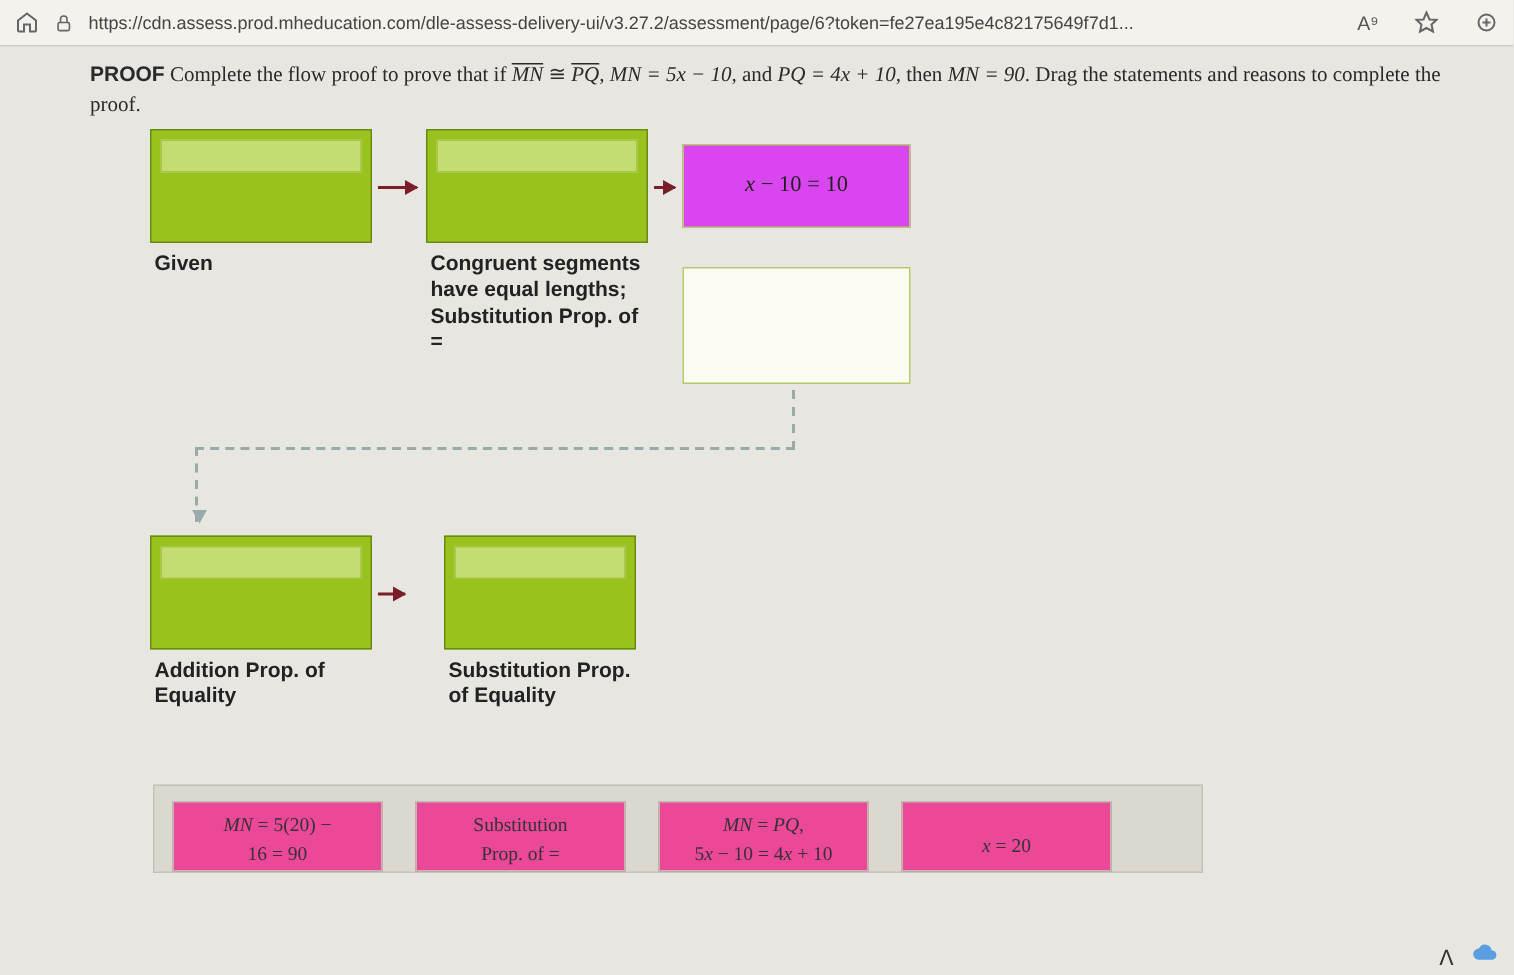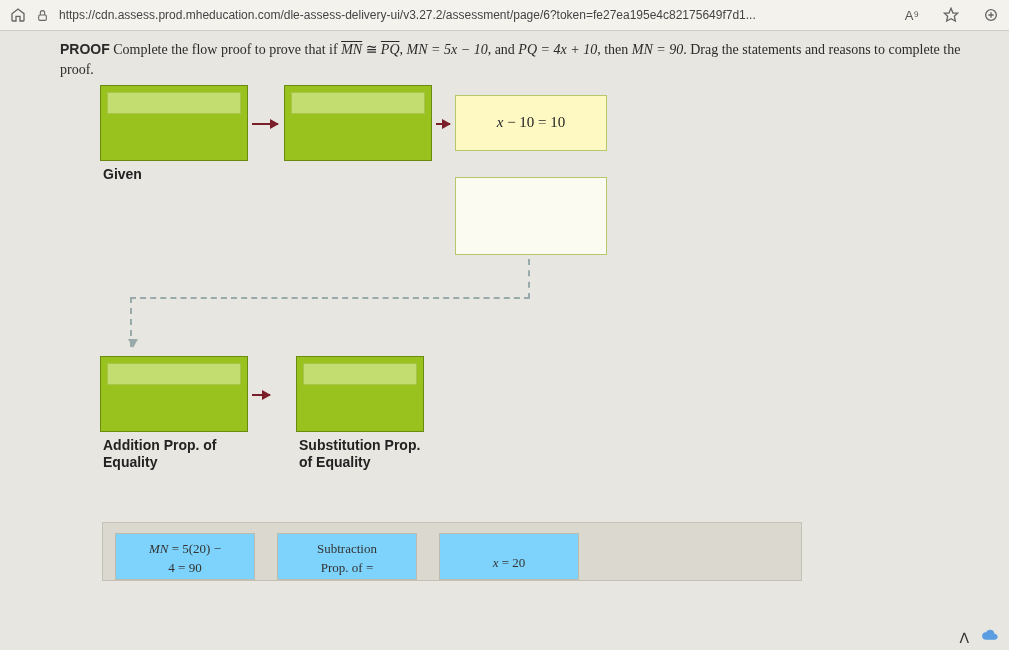--- a/index.html
+++ b/index.html
@@ -64,21 +64,21 @@
     .card-label {
       font-size: 14px;
       font-weight: bold;
       color: #222;
       padding: 5px 3px 0 3px;
       line-height: 1.25;
     }
 
     .eq-box {
       position: absolute;
-      background: #fef9c3;
+      background: #d946ef;
       border: 1px solid #b5c96a;
       height: 56px;
       width: 152px;
       display: flex;
       align-items: center;
       justify-content: center;
       font-family: Georgia, serif;
       font-size: 15px;
       color: #222;
     }
@@ -114,21 +114,21 @@
       bottom: 0;
       left: 42px;
       width: 700px;
       background: #dbd8cf;
       border: 1px solid #c4c1b7;
       padding: 10px 12px 0 12px;
       display: flex;
       gap: 22px;
     }
     .tile {
-      background: #7dd3fc;
+      background: #ec4899;
       border: 1px solid #bdbaae;
       width: 140px;
       min-height: 44px;
       padding: 6px 8px 2px 8px;
       font-family: Georgia, serif;
       font-size: 13px;
       color: #333;
       text-align: center;
       line-height: 1.35;
       cursor: grab;
@@ -191,20 +191,21 @@
       </div>
       <div class="card-label">Given</div>
     </div>
 
     <div class="arrow" style="left:192px; top:42px; width:26px;"></div>
 
     <div class="proof-box" style="left:224px; top:4px;">
       <div class="proof-card">
         <div class="drop-slot"></div>
       </div>
+      <div class="card-label">Congruent segments have equal lengths; Substitution Prop. of =</div>
     </div>
 
     <div class="arrow" style="left:376px; top:42px; width:14px;"></div>
 
     <div class="eq-box" style="left:395px; top:14px;">
       <span><i>x</i> − 10 = 10</span>
     </div>
 
     <div class="eq-box empty" style="left:395px; top:96px;"></div>
 
@@ -224,25 +225,29 @@
     <div class="proof-box" style="left:216px; top:275px;padding-left:20px;">
       <div class="proof-card">
         <div class="drop-slot"></div>
       </div>
       <div class="card-label">Substitution Prop. of Equality</div>
     </div>
 
     <div class="tiles-tray">
       <div class="tile">
         <div><i>MN</i> = 5(20) −</div>
-        <div class="line2">4 = 90</div>
+        <div class="line2">16 = 90</div>
       </div>
       <div class="tile">
-        <div>Subtraction</div>
+        <div>Substitution</div>
         <div class="line2">Prop. of =</div>
+      </div>
+      <div class="tile">
+        <div><i>MN</i> = <i>PQ</i>,</div>
+        <div class="line2">5<i>x</i> − 10 = 4<i>x</i> + 10</div>
       </div>
       <div class="tile" style="min-height:30px; padding-top:20px;">
         <div><i>x</i> = 20</div>
       </div>
     </div>
   </div>
 </div>
 
 <div class="footer-icons">
   <span style="color:#333;">ᐱ</span>

